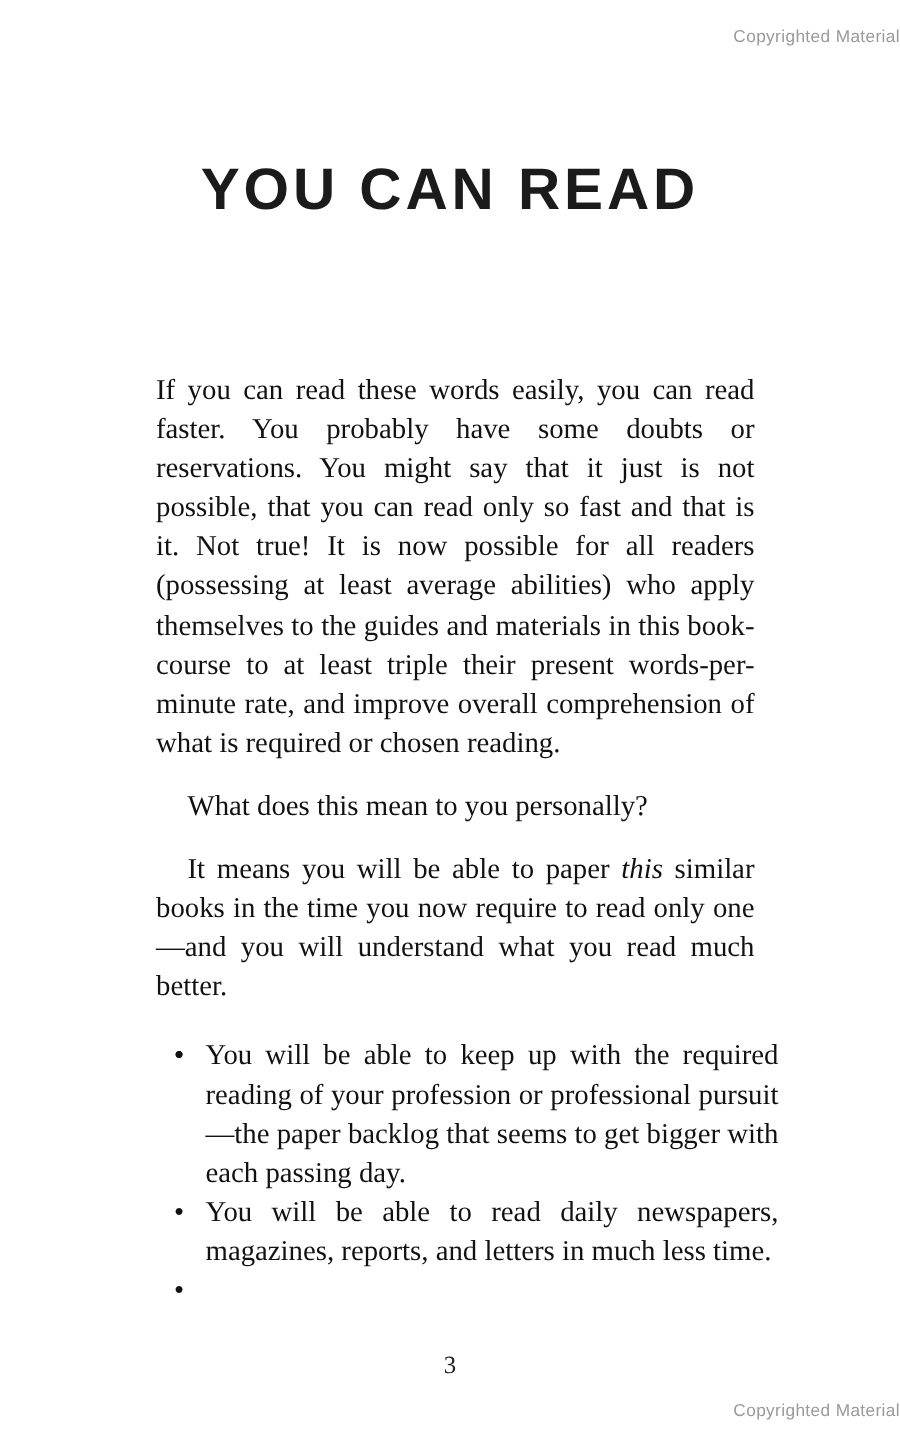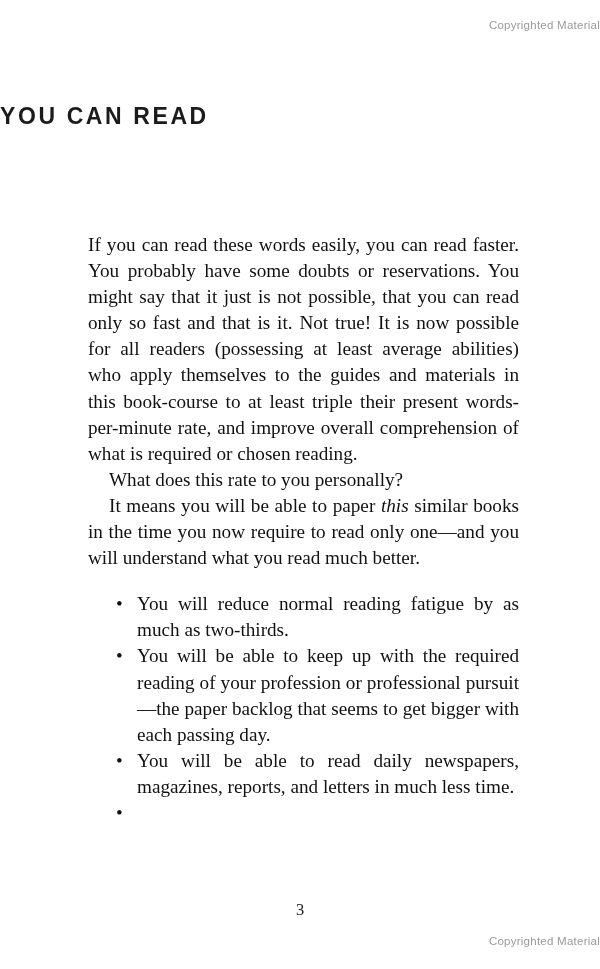--- a/index.html
+++ b/index.html
@@ -34,39 +34,39 @@
     white-space: nowrap;
   }
   .watermark-top { top: 19px; }
   .watermark-bottom { top: 935px; }
 
   .chapter-title {
     position: absolute;
     top: 80px;
     left: 0;
     width: 600px;
-    text-align: left;
+    text-align: center;
     font-family: "Liberation Sans", sans-serif;
     font-weight: bold;
-    font-size: 23px;
+    font-size: 39px;
     line-height: 42px;
     letter-spacing: 2.6px;
     color: #1b1b1b;
   }
   .chapter-title .tline { display: block; }
 
   .body-column {
     position: absolute;
     top: 232px;
     left: 88px;
     width: 431px;
   }
 
   p.para {
-    margin: 0;
+    margin: 16px;
     font-size: 19.2px;
     line-height: 26.1px;
     text-align: justify;
     text-justify: inter-word;
     color: #111111;
     hyphens: none;
     font-family: Liberation Serif, serif;
   }
   p.para.indent { text-indent: 21px; }
   p.para .ital { font-style: italic; }
@@ -114,27 +114,27 @@
   <div class="watermark watermark-top">Copyrighted Material</div>
 
   <h1 class="chapter-title">
     <span class="tline">YOU CAN READ</span>
   </h1>
 
   <div class="body-column">
 
     <p class="para">If you can read these words easily, you can read faster. You probably have some doubts or reservations. You might say that it just is not possible, that you can read only so fast and that is it. Not true! It is now possible for all readers (possessing at least average abilities) who apply themselves to the guides and materials in this book-course to at least triple their present words-per-minute rate, and improve overall comprehension of what is required or chosen reading.</p>
 
-    <p class="para indent">What does this rate to you personally?</p>
+    <p class="para indent">What does this mean to you personally?</p>
 
     <p class="para indent"><span>It means you will be able to paper </span><span class="ital">this</span><span> similar books in the time you now require to read only one—and you will understand what you read much better.</span></p>
 
     <ul class="bullets">
       <li>
-        <span class="dot">•</span><span>You will reduce normal reading fatigue by as much as two-thirds.</span>
+        <span class="dot">•</span>
       </li>
       <li>
         <span class="dot">•</span><span>You will be able to keep up with the required reading of your profession or professional pursuit—the paper backlog that seems to get bigger with each passing day.</span>
       </li>
       <li>
         <span class="dot">•</span><span>You will be able to read daily newspapers, magazines, reports, and letters in much less time.</span>
       </li>
       <li>
         <span class="dot">•</span>
       </li>

